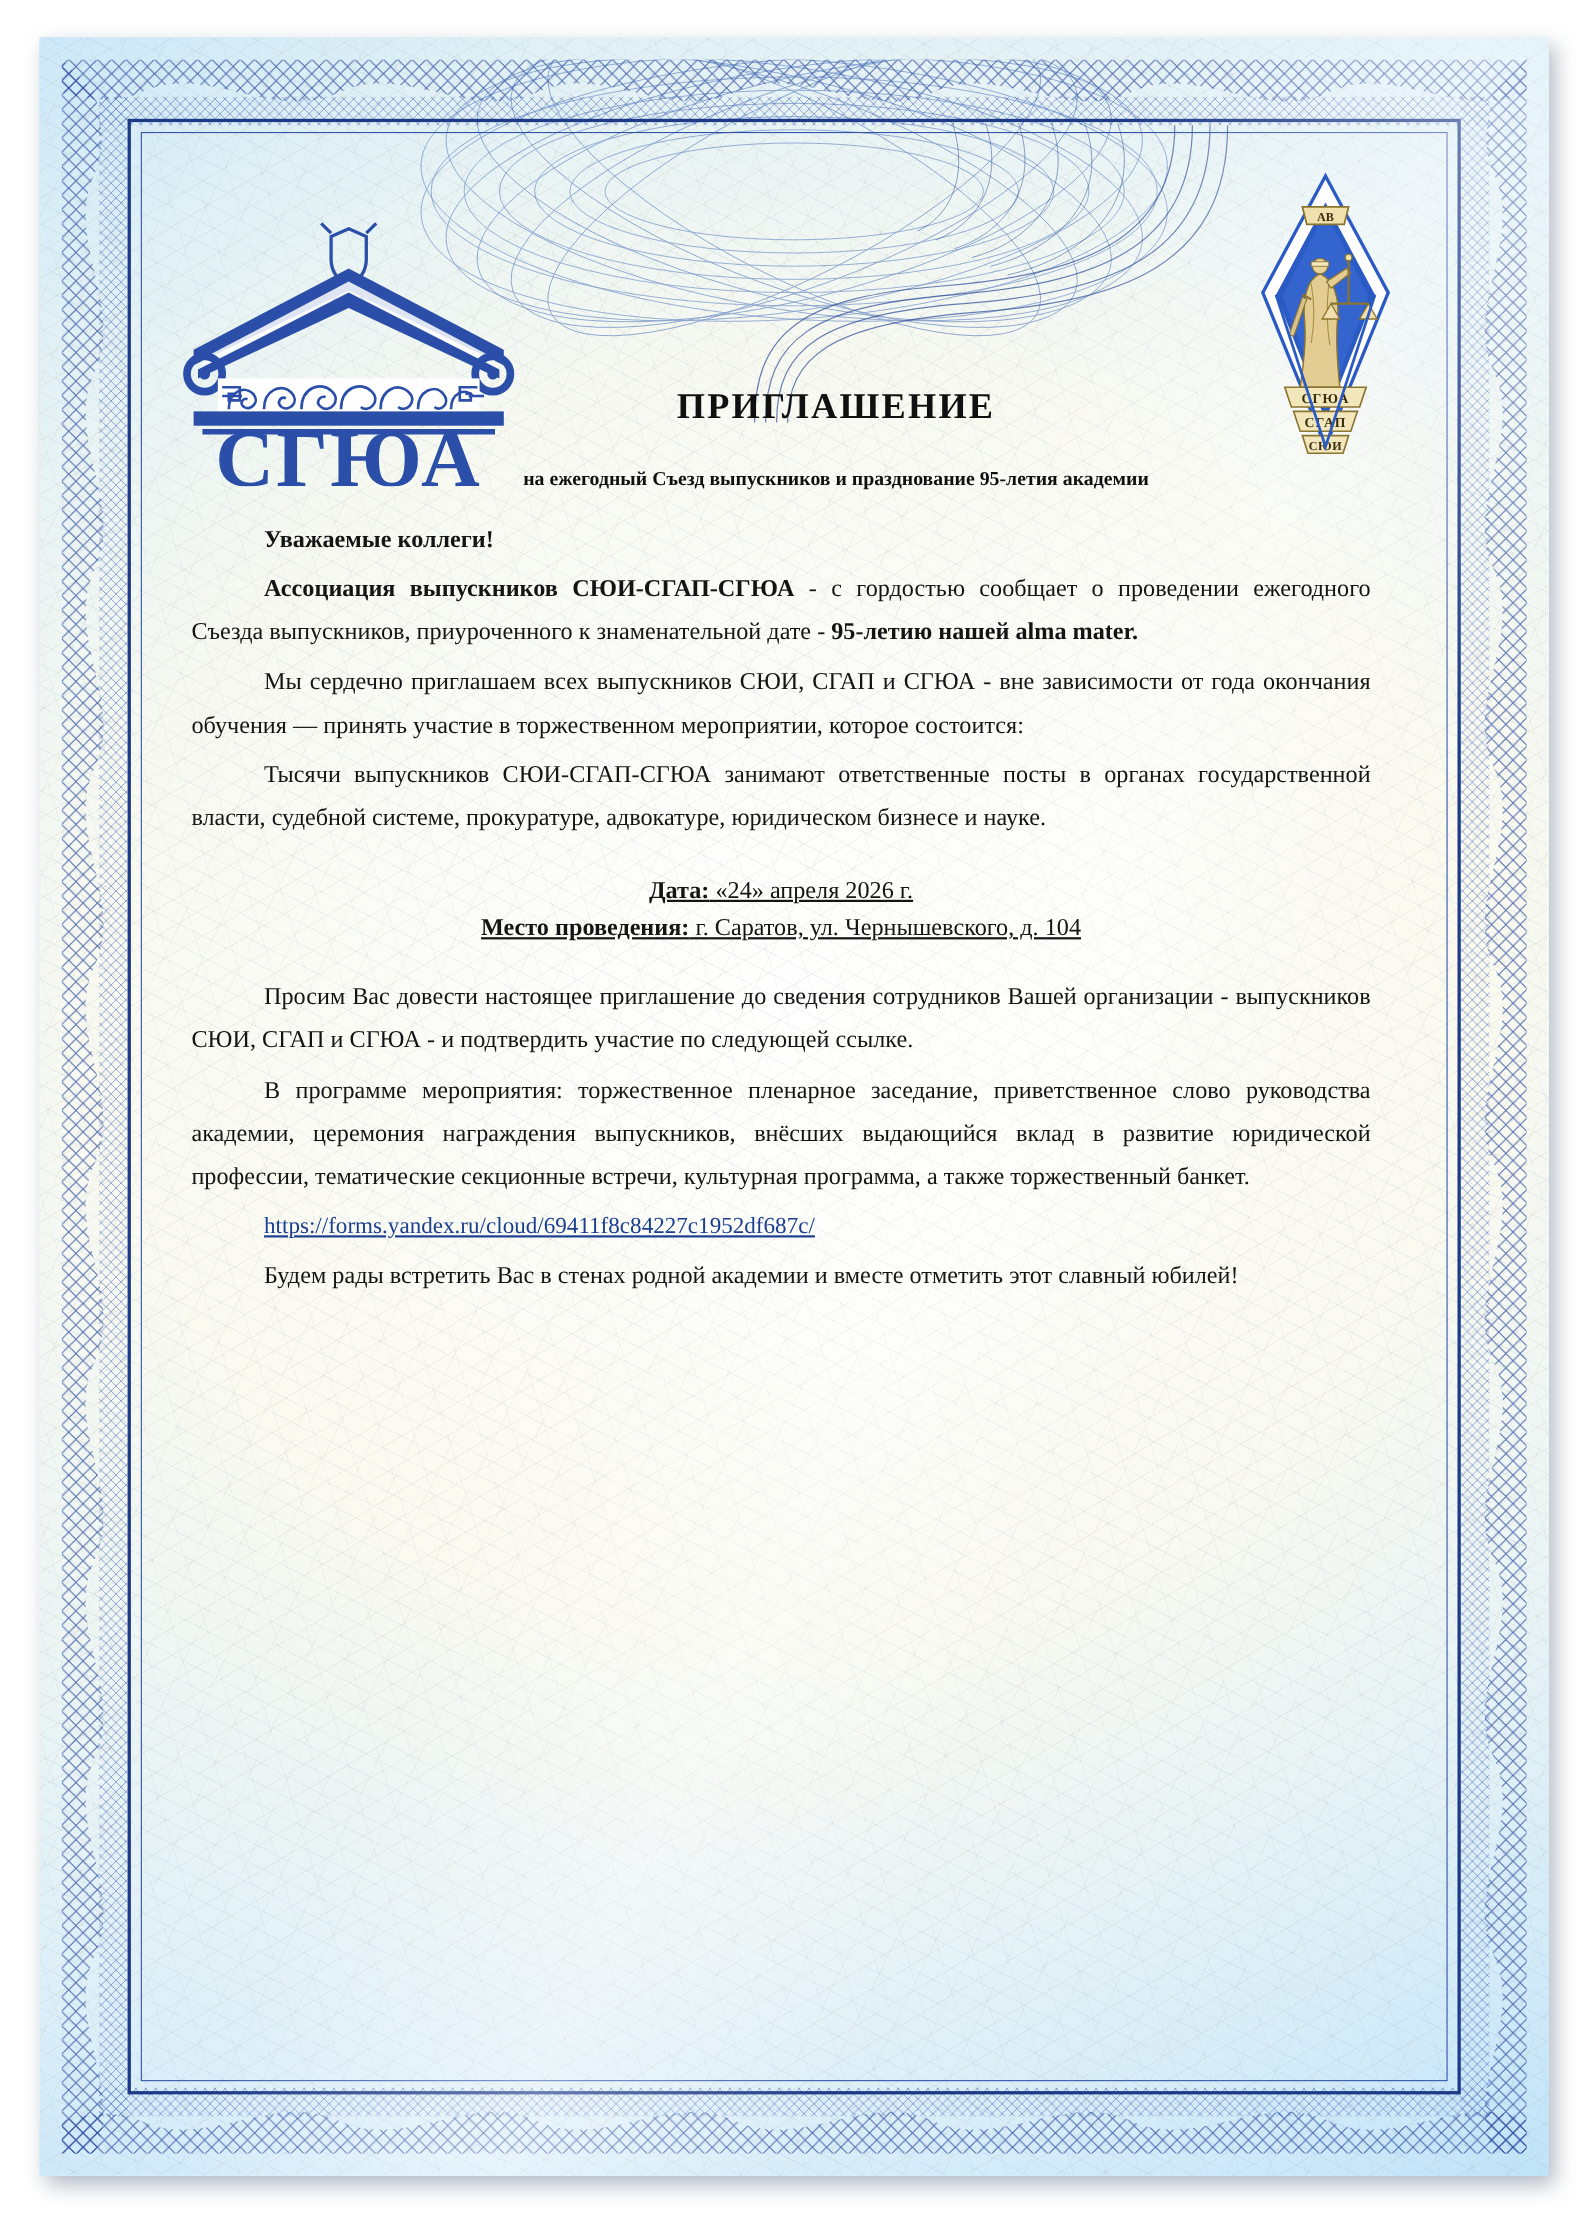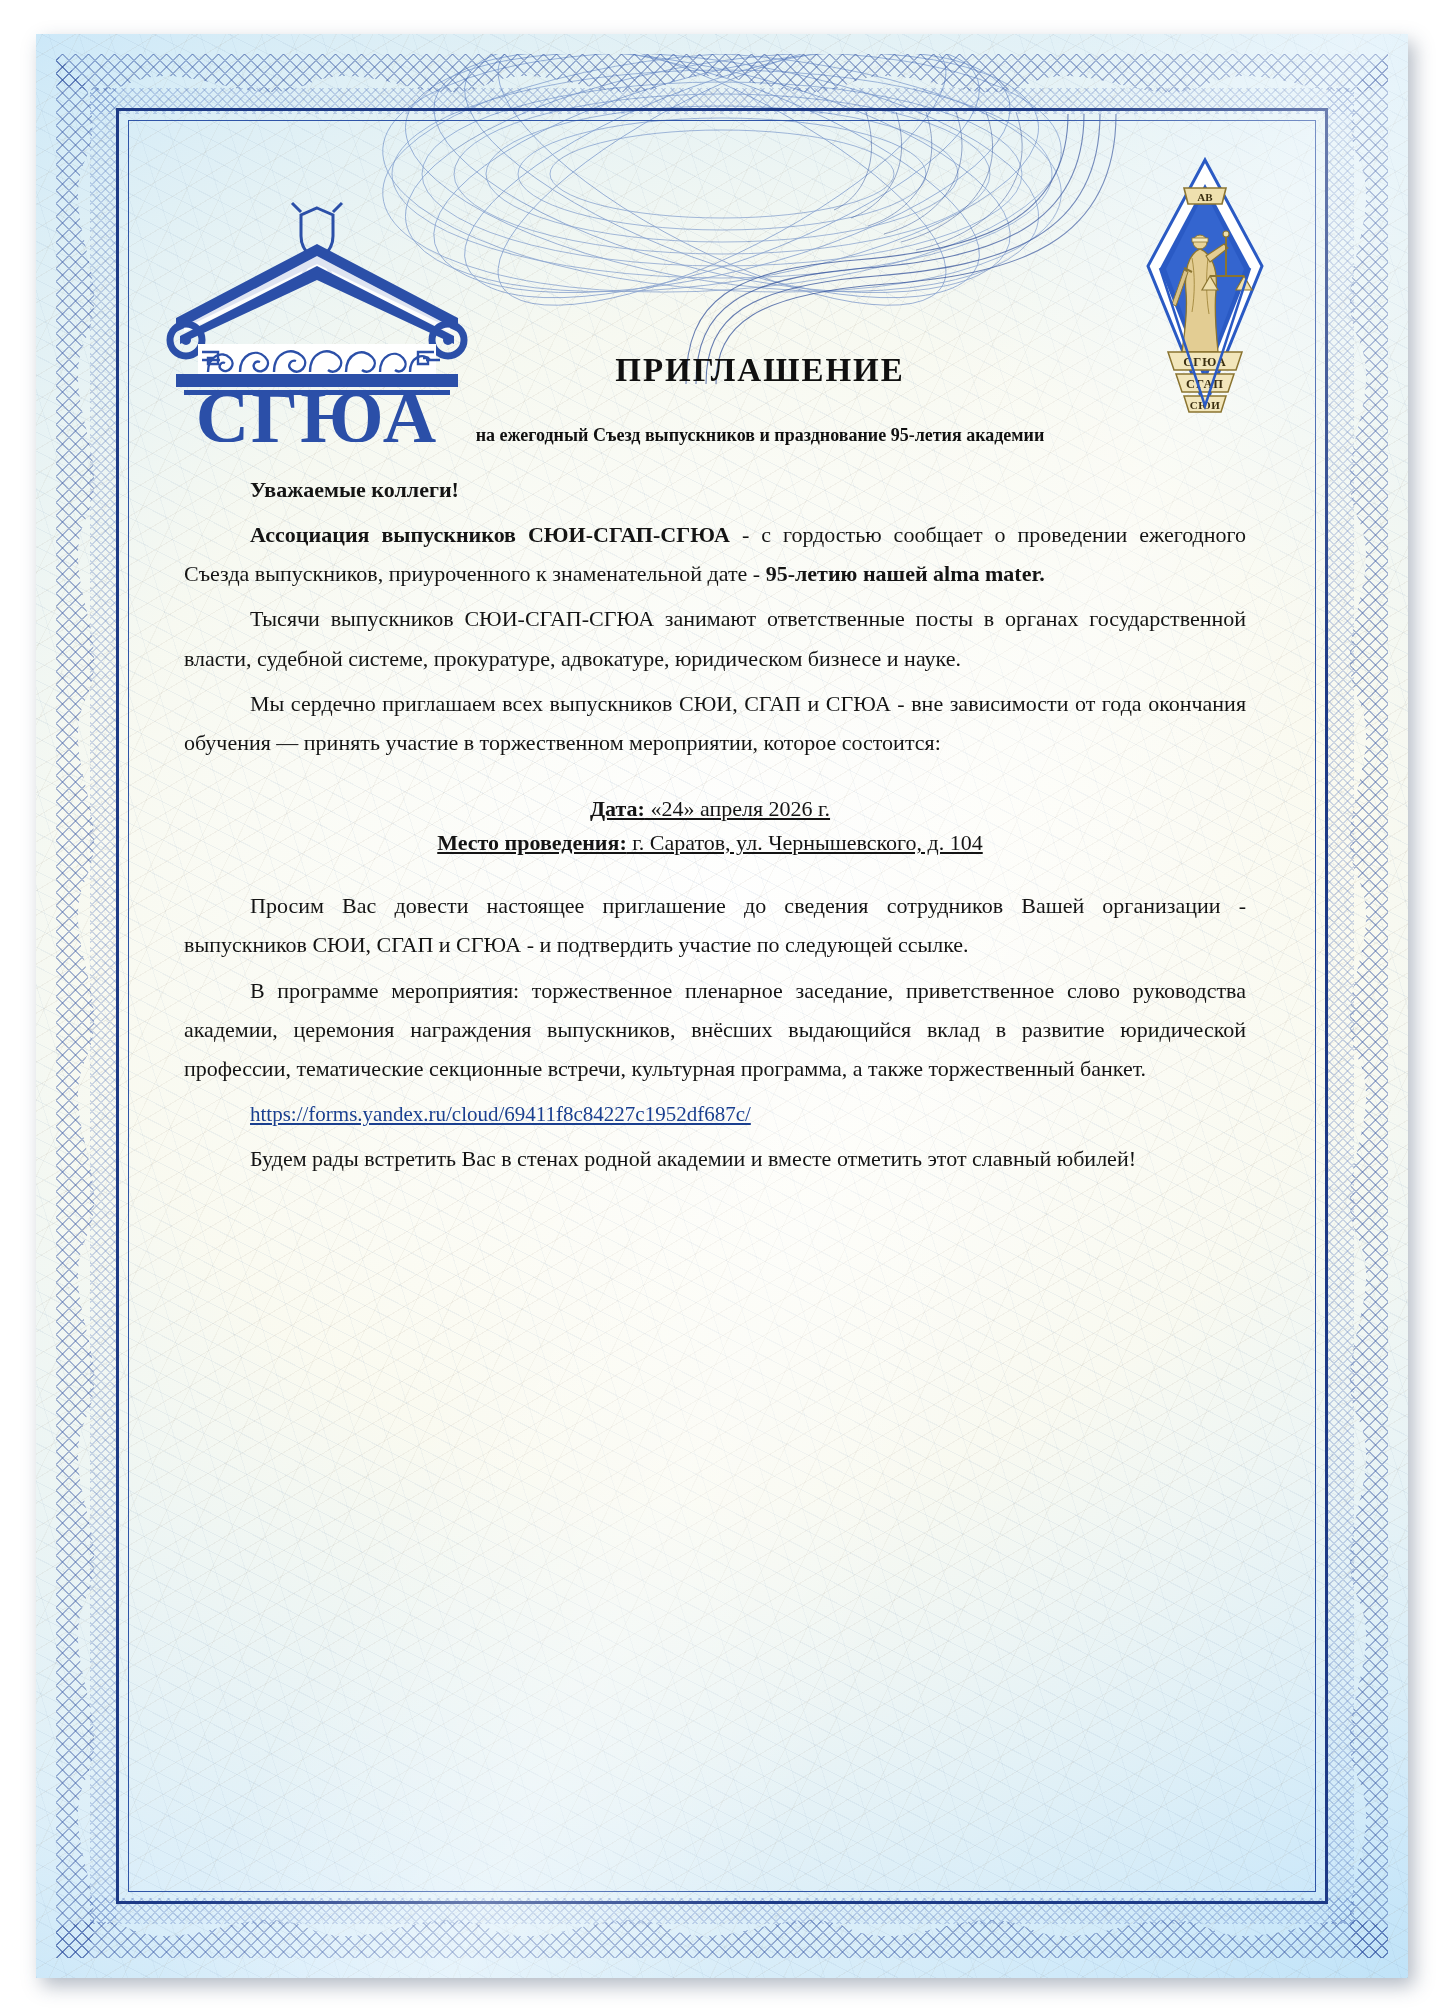--- a/index.html
+++ b/index.html
@@ -97,21 +97,21 @@
   }
 
   .body{
     position:absolute;
     left:34px; top:340px; width:1072px;
     font-size:22px;
     line-height:1.78;
     color:#141414;
     text-align:justify;
   }
-  .body p{margin:0 0 6px 10px;}
+  .body p{margin:0 0 6px 0;}
   .p-indent{text-indent:66px;}
   .b{font-weight:bold;}
 
   .center-block{
     text-align:center;
     margin:30px 0 26px 0;
     line-height:1.55;
     text-indent:0;
   }
   .center-block div{white-space:nowrap;text-decoration:underline;}
@@ -292,23 +292,23 @@
       <h2 class="doc-subtitle">на ежегодный Съезд выпускников и празднование 95-летия академии</h2>
 
       <div class="body">
 
         <p class="p-indent">
           <span class="b">Уважаемые коллеги!</span>
         </p>
 
         <p class="p-indent"><span class="b">Ассоциация выпускников СЮИ-СГАП-СГЮА</span><span> - с гордостью сообщает о проведении ежегодного Съезда выпускников, приуроченного к знаменательной дате - </span><span class="b">95-летию нашей alma mater.</span></p>
 
+        <p class="p-indent">Мы сердечно приглашаем всех выпускников СЮИ, СГАП и СГЮА - вне зависимости от года окончания обучения — принять участие в торжественном мероприятии, которое состоится:</p>
+
         <p class="p-indent">Тысячи выпускников СЮИ-СГАП-СГЮА занимают ответственные посты в органах государственной власти, судебной системе, прокуратуре, адвокатуре, юридическом бизнесе и науке.</p>
-
-        <p class="p-indent">Мы сердечно приглашаем всех выпускников СЮИ, СГАП и СГЮА - вне зависимости от года окончания обучения — принять участие в торжественном мероприятии, которое состоится:</p>
 
         <div class="center-block">
           <div><span class="b">Дата:</span><span> «24» апреля 2026 г.</span></div>
           <div><span class="b">Место проведения:</span><span> г. Саратов, ул. Чернышевского, д. 104</span></div>
         </div>
 
         <p class="p-indent">Просим Вас довести настоящее приглашение до сведения сотрудников Вашей организации - выпускников СЮИ, СГАП и СГЮА - и подтвердить участие по следующей ссылке.</p>
 
         <p class="p-indent">В программе мероприятия: торжественное пленарное заседание, приветственное слово руководства академии, церемония награждения выпускников, внёсших выдающийся вклад в развитие юридической профессии, тематические секционные встречи, культурная программа, а также торжественный банкет.</p>
 

